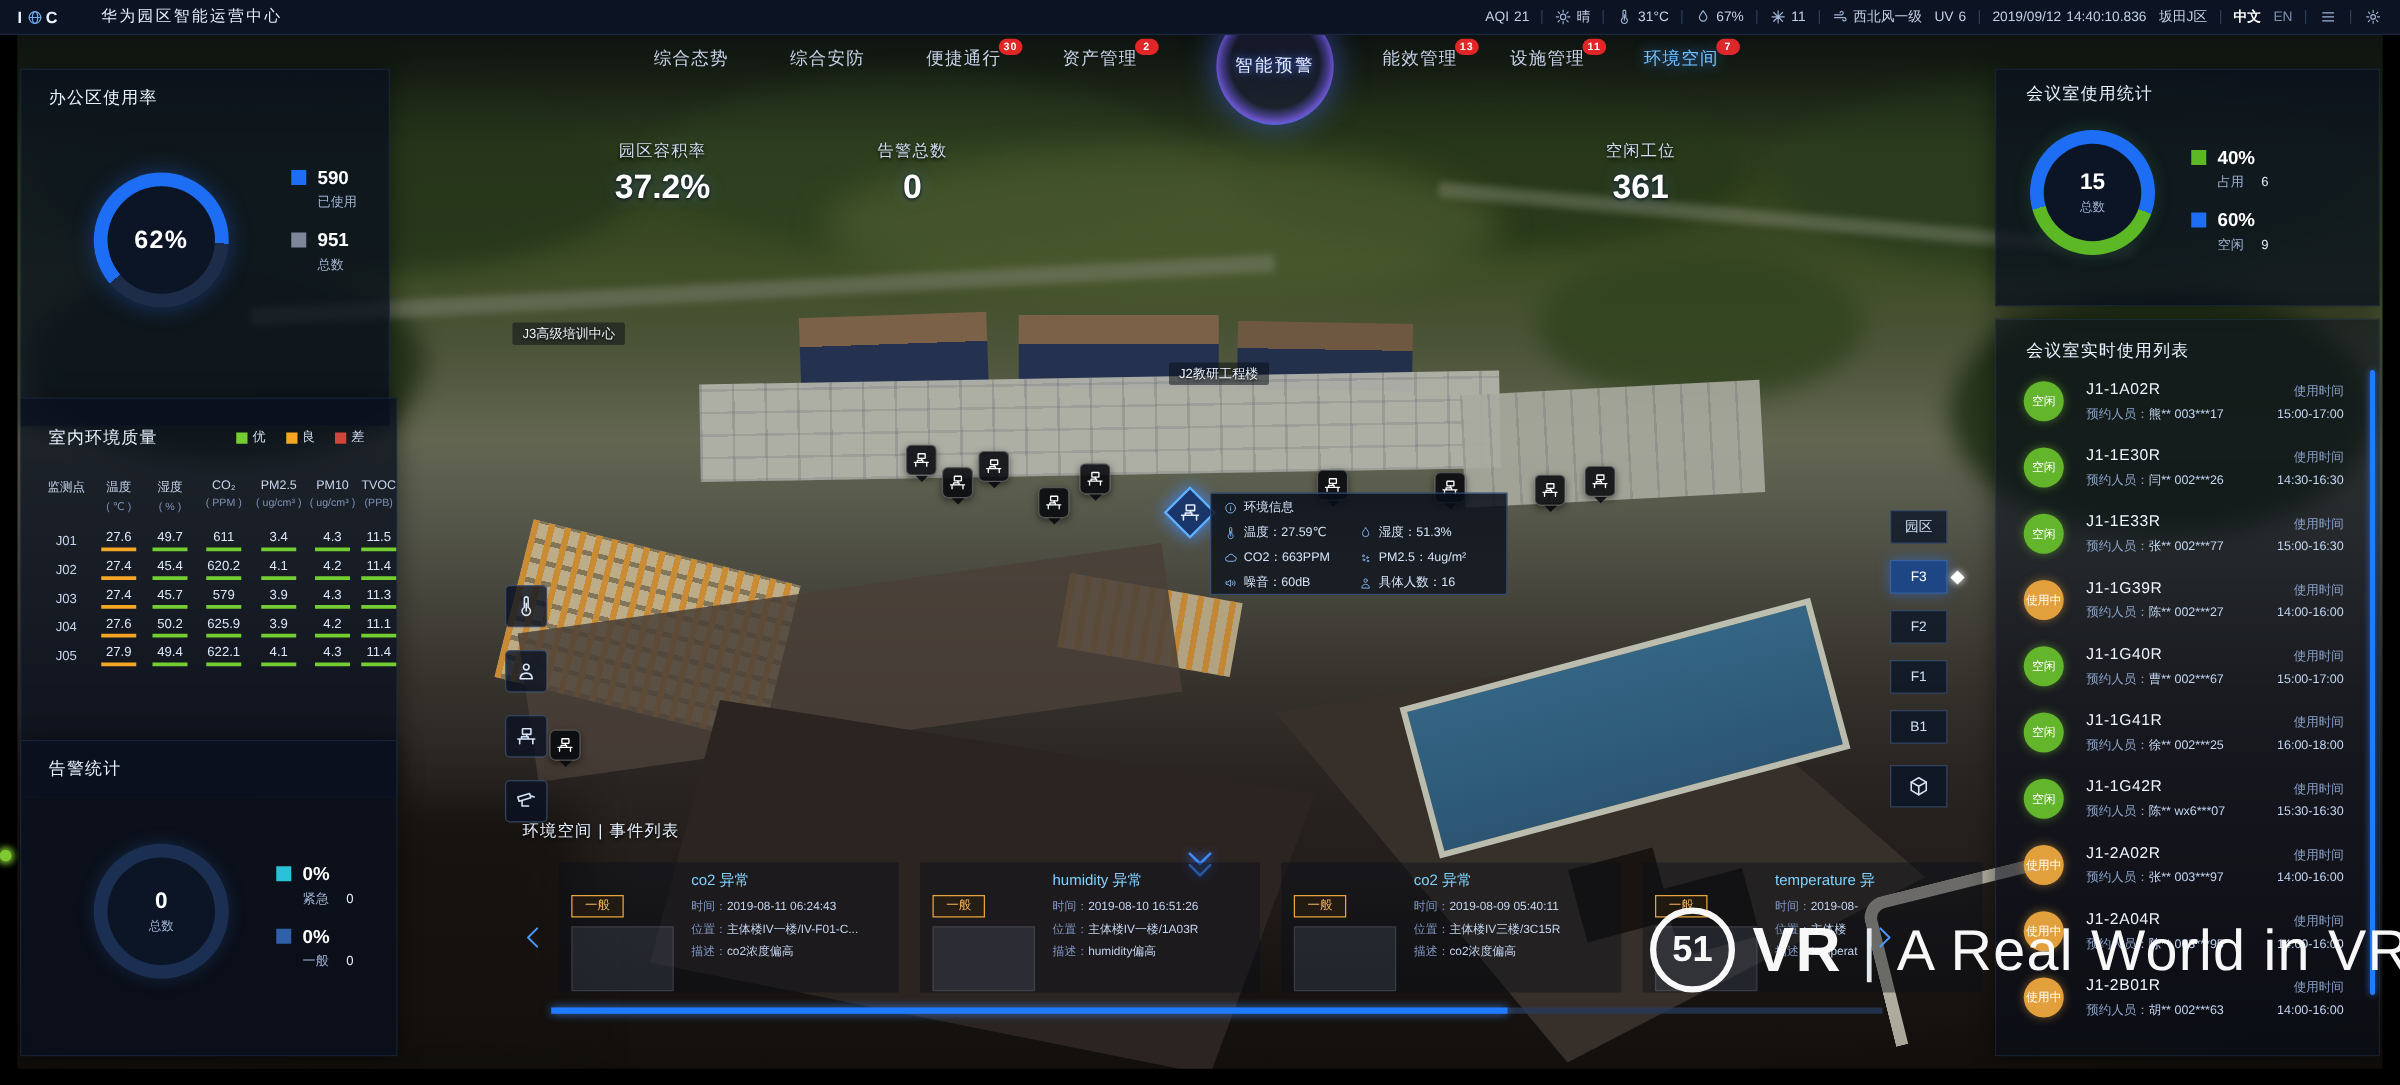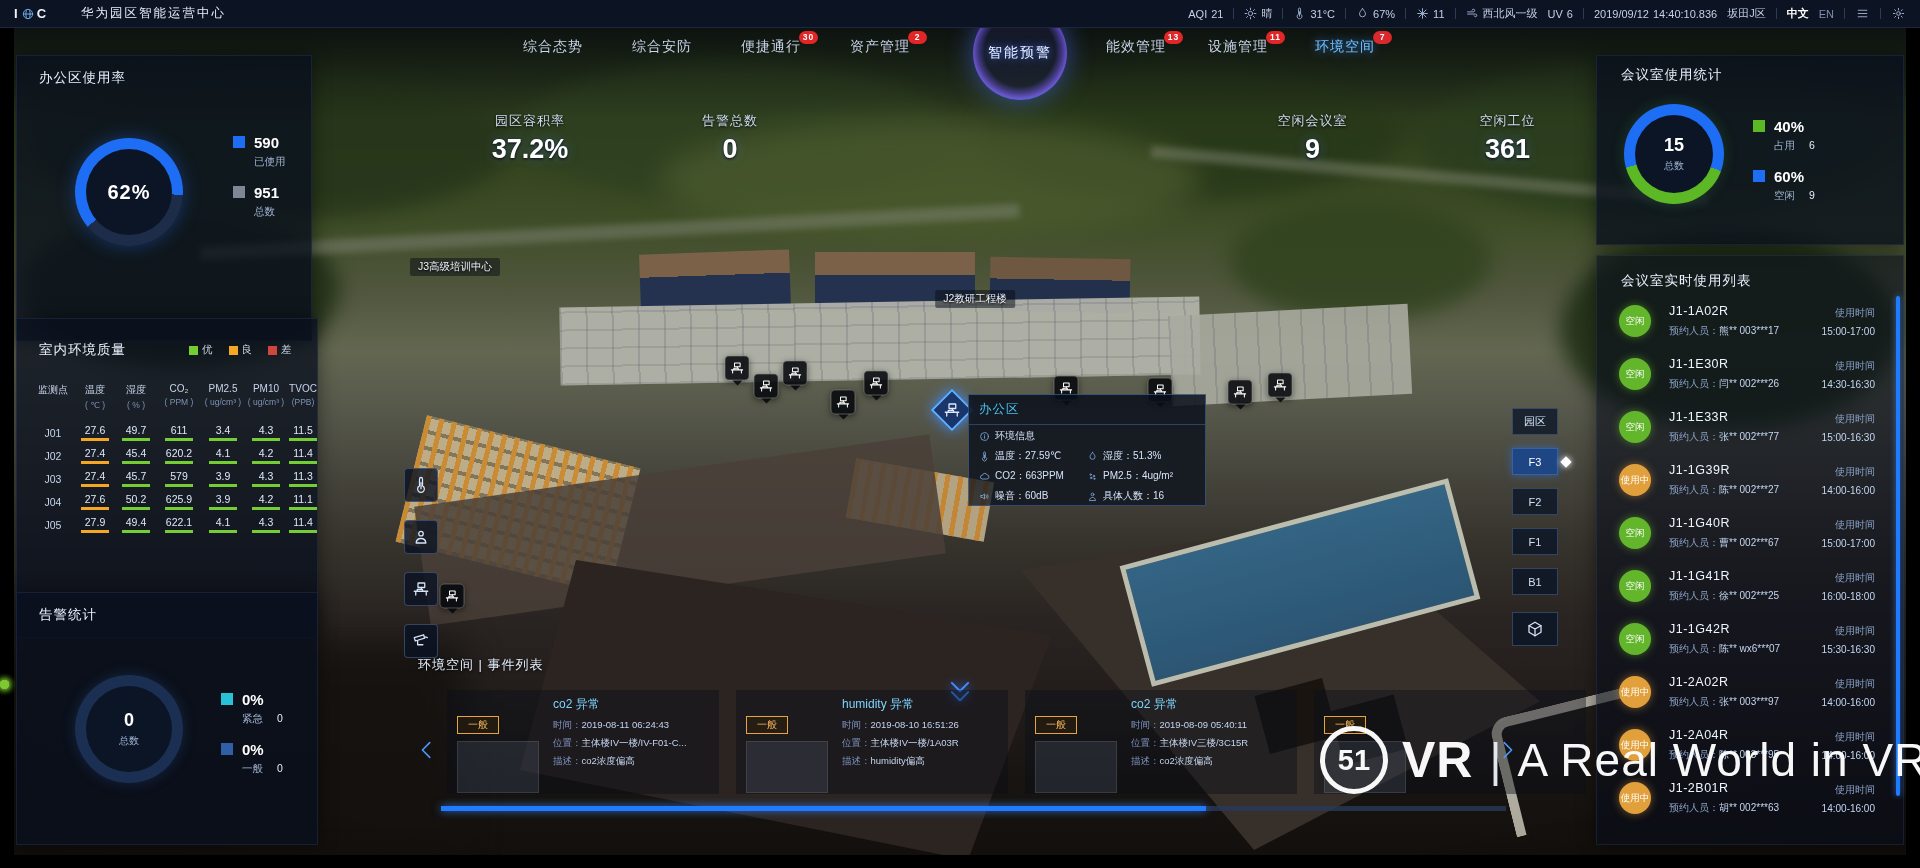--- a/index.html
+++ b/index.html
@@ -293,21 +293,20 @@
           <path d="M12.5 10v2.5M3 15h18M5 15v5M19 15v5M7 15v-2.5h7V15"></path>
         </svg>
       </span>
   </div>
   <div class="chev-dd">
       <svg viewBox="0 0 24 24">
         <path d="M5 5l7 7 7-7M5 13l7 7 7-7"></path>
       </svg>
     </div>
   <div class="tooltip">
-    <div class="tt-title">办公区</div>
     <div id="tooltip-rows">
         <div class="tt-row">
           <div class="tt-cell">
             <span class="ic">
               <svg viewBox="0 0 24 24">
                 <circle cx="12" cy="12" r="8.5"></circle>
                 <path d="M12 8.2v.4M12 11v5"></path>
               </svg>
             </span>
             <span>环境信息</span>
@@ -491,24 +490,20 @@
       <div class="kpi">
         <div class="kpi-label">园区容积率</div>
         <div class="kpi-value">37.2%</div>
       </div>
       <div class="kpi">
         <div class="kpi-label">告警总数</div>
         <div class="kpi-value">0</div>
       </div>
     </div>
   <div class="kpis" id="kpi-right">
-      <div class="kpi">
-        <div class="kpi-label">空闲会议室</div>
-        <div class="kpi-value">9</div>
-      </div>
       <div class="kpi">
         <div class="kpi-label">空闲工位</div>
         <div class="kpi-value">361</div>
       </div>
     </div>
 
   <section class="panel p-office">
     <h3>办公区使用率</h3>
     <div class="donut" id="donut-office" style="background: conic-gradient(from 230deg, rgb(30, 110, 245) 0deg, rgb(30, 110, 245) 62%, rgb(28, 44, 73) 62%, rgb(28, 44, 73) 100%);">
       <div class="donut-center">
@@ -824,20 +819,26 @@
         <div class="ecard-left"><span class="elevel">一般</span><div class="ethumb"></div></div>
         <div class="ecard-tx">
           <div class="etitle">co2 异常</div>
           <div class="eline"><span class="edim">时间：</span><span>2019-08-09 05:40:11</span></div>
           <div class="eline"><span class="edim">位置：</span><span>主体楼IV三楼/3C15R</span></div>
           <div class="eline"><span class="edim">描述：</span><span>co2浓度偏高</span></div>
         </div>
       </div>
       <div class="ecard" style="left: 1314px;">
         <div class="ecard-left"><span class="elevel">一般</span><div class="ethumb"></div></div>
+        <div class="ecard-tx">
+          <div class="etitle">temperature 异</div>
+          <div class="eline"><span class="edim">时间：</span><span>2019-08-</span></div>
+          <div class="eline"><span class="edim">位置：</span><span>主体楼</span></div>
+          <div class="eline"><span class="edim">描述：</span><span>temperat</span></div>
+        </div>
       </div>
     </div>
   <div class="echev" id="echev-left">
       <svg viewBox="0 0 24 24">
         <path d="M15 4l-8 8 8 8"></path>
       </svg>
     </div>
   <div class="echev" id="echev-right">
       <svg viewBox="0 0 24 24">
         <path d="M9 4l8 8-8 8"></path>

